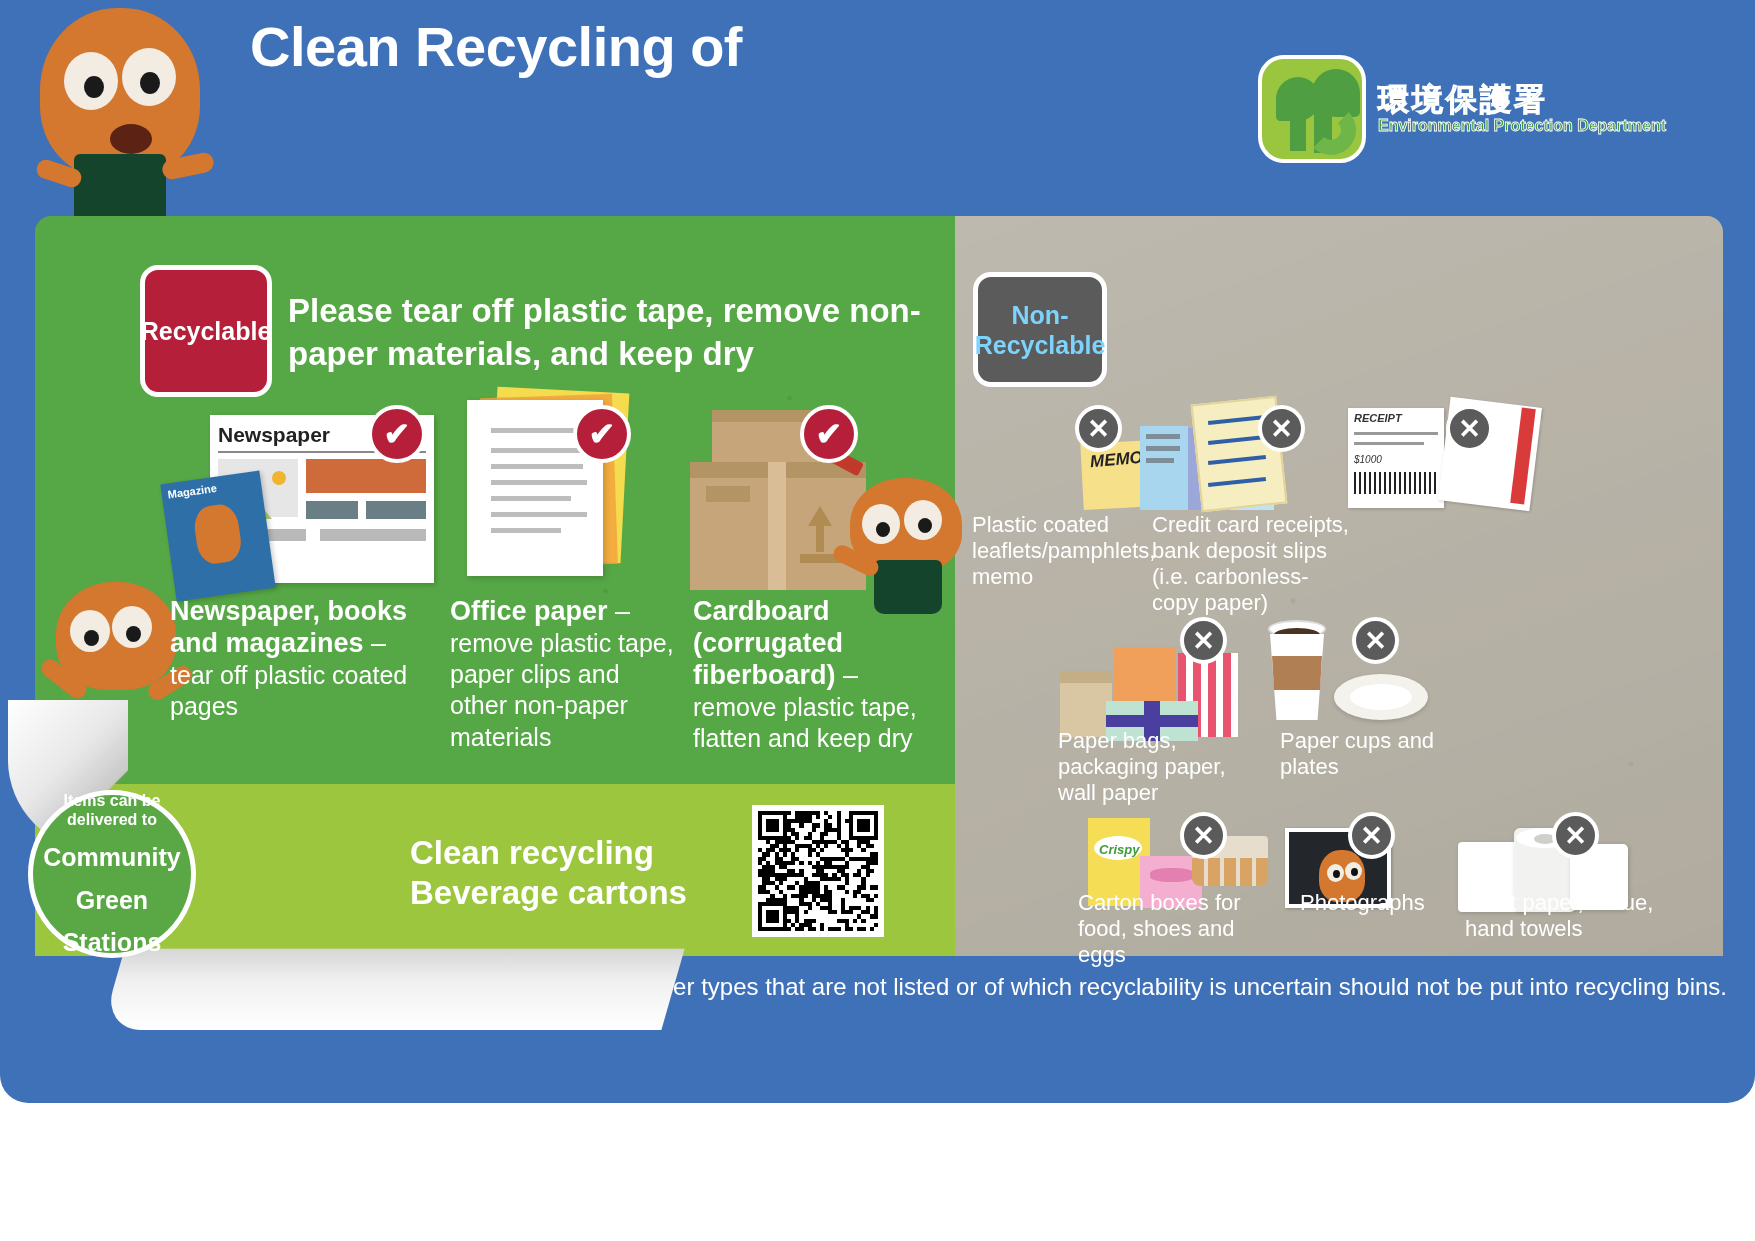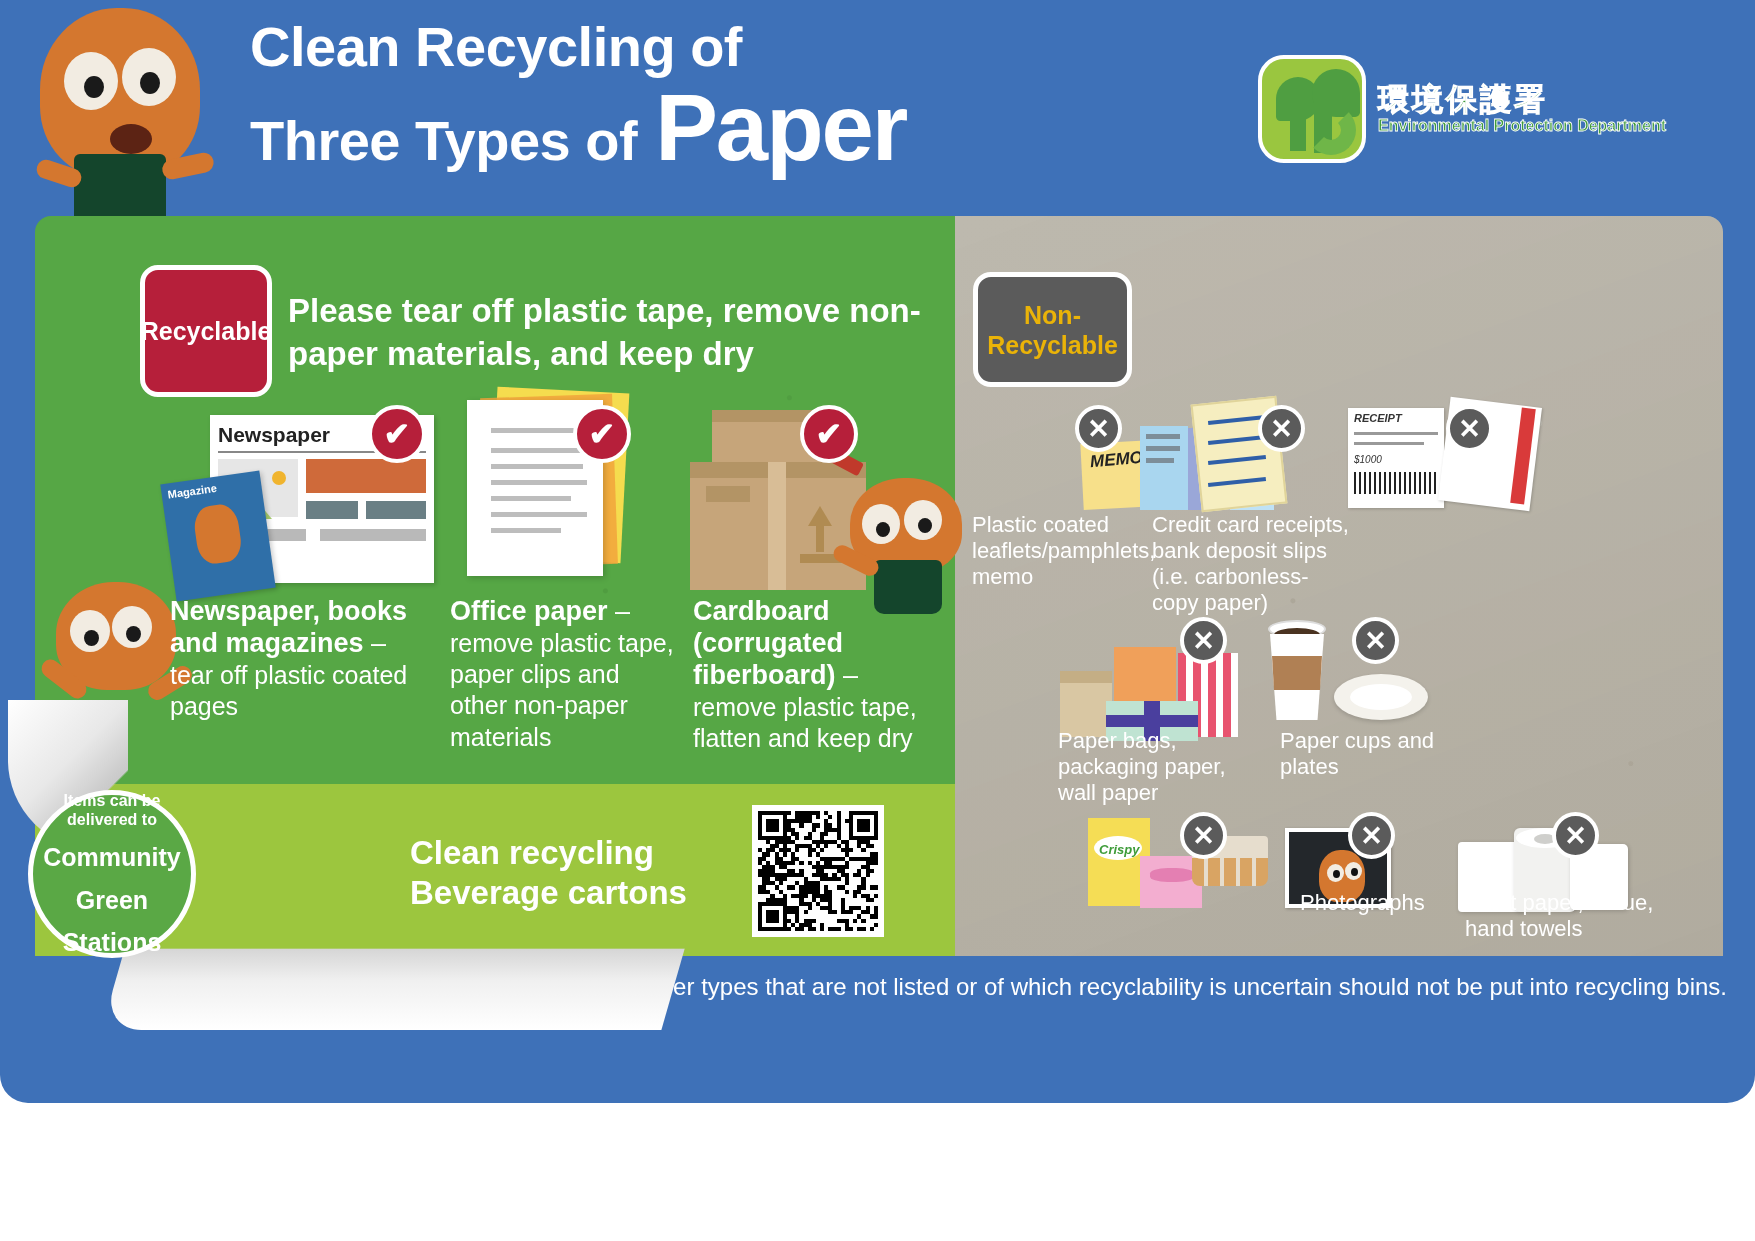--- a/index.html
+++ b/index.html
@@ -257,24 +257,24 @@
     content:""; position:absolute; inset:0; border-radius:0 16px 0 0;
     background:
       radial-gradient(circle at 12% 18%, rgba(255,255,255,.16) 0 3px, transparent 4px),
       radial-gradient(circle at 44% 52%, rgba(120,110,90,.16) 0 2px, transparent 3px),
       radial-gradient(circle at 76% 28%, rgba(255,255,255,.15) 0 3px, transparent 4px),
       radial-gradient(circle at 88% 74%, rgba(120,110,90,.13) 0 2px, transparent 3px),
       linear-gradient(160deg, rgba(255,255,255,.10), rgba(150,142,126,.16));
     pointer-events:none;
   }
   .badge-nonrec {
-    position:absolute; left:973px; top:272px; width:159px; height:115px;
+    position:absolute; left:973px; top:272px; width:134px; height:115px;
     background:#5b5b5b; border:5px solid #ffffff; border-radius:18px;
     display:flex; align-items:center; justify-content:center;
-    color:#eab308; font-size:25px; font-weight:bold; text-align:center; line-height:1.2;
+    color:#7dd3fc; font-size:25px; font-weight:bold; text-align:center; line-height:1.2;
     z-index:6;
   }
 
   .n-cap {
     position:absolute; color:#ffffff; font-size:22px; line-height:1.18; z-index:6;
   }
 
   
   .nill { position:absolute; z-index:5; }
 
@@ -306,24 +306,20 @@
       <div class="pupil pupil-l"></div>
         <div class="pupil pupil-r"></div>
       <div class="mouth"></div>
       <div class="shirt"></div>
       <div class="arm arm-r"></div>
         <div class="arm arm-l"></div>
     </div>
 
     <div class="title-block">
       <div class="title-l1">Clean Recycling of</div>
-      <div class="title-l2">
-        <span class="small">Three Types of</span>
-        <span class="big">Paper</span>
-      </div>
     </div>
 
     <div class="epd">
       <div class="epd-mark">
         <i class="leaf-a"></i>
           <i class="stem-a"></i>
           <i class="leaf-b"></i>
           <i class="stem-b"></i>
           <i class="arc"></i>
       </div>
@@ -1380,20 +1376,21 @@
     <i style="position:absolute;left:6px;top:18px;width:48px;height:24px;background:#ffffff;border-radius:50%;display:block;"></i>
     <i style="position:absolute;left:11px;top:24px;font-size:13px;font-weight:bold;color:#3f9c3a;display:block;">Crispy</i>
     <i style="position:absolute;left:52px;top:38px;width:62px;height:52px;background:#f3aed0;display:block;"></i>
     <i style="position:absolute;left:62px;top:50px;width:44px;height:14px;background:#e47fb2;border-radius:40%;display:block;"></i>
     <i style="position:absolute;left:104px;top:18px;width:76px;height:22px;background:#e6ddcd;display:block;border-radius:4px 4px 0 0;"></i>
     <i style="position:absolute;left:104px;top:40px;width:76px;height:28px;display:block;background:repeating-linear-gradient(90deg,#d9a463 0 12px,#e6ddcd 12px 16px);border-radius:0 0 8px 8px;"></i>
   </div>
   <div class="mark mark-x" style="left:1180px; top:812px;">
     <span>✕</span>
   </div>
+  <div class="n-cap" style="left:1078px; top:890px; width:190px;">Carton boxes for food, shoes and eggs</div>
 
   <div class="nill" style="left:1285px; top:828px; width:112px; height:82px;">
     <i style="position:absolute;left:0;top:0;width:106px;height:80px;background:#ffffff;display:block;box-shadow:1px 1px 3px rgba(0,0,0,.25);"></i>
     <i style="position:absolute;left:4px;top:4px;width:98px;height:72px;background:#23272b;display:block;"></i>
     <i style="position:absolute;left:34px;top:22px;width:46px;height:52px;background:#d4772f;border-radius:46% 46% 40% 40%;display:block;"></i>
     <i style="position:absolute;left:42px;top:36px;width:17px;height:18px;background:#f2ece2;border-radius:50%;display:block;"></i>
     <i style="position:absolute;left:60px;top:34px;width:17px;height:18px;background:#f2ece2;border-radius:50%;display:block;"></i>
     <i style="position:absolute;left:48px;top:42px;width:7px;height:8px;background:#111;border-radius:50%;display:block;"></i>
     <i style="position:absolute;left:66px;top:40px;width:7px;height:8px;background:#111;border-radius:50%;display:block;"></i>
   </div>

